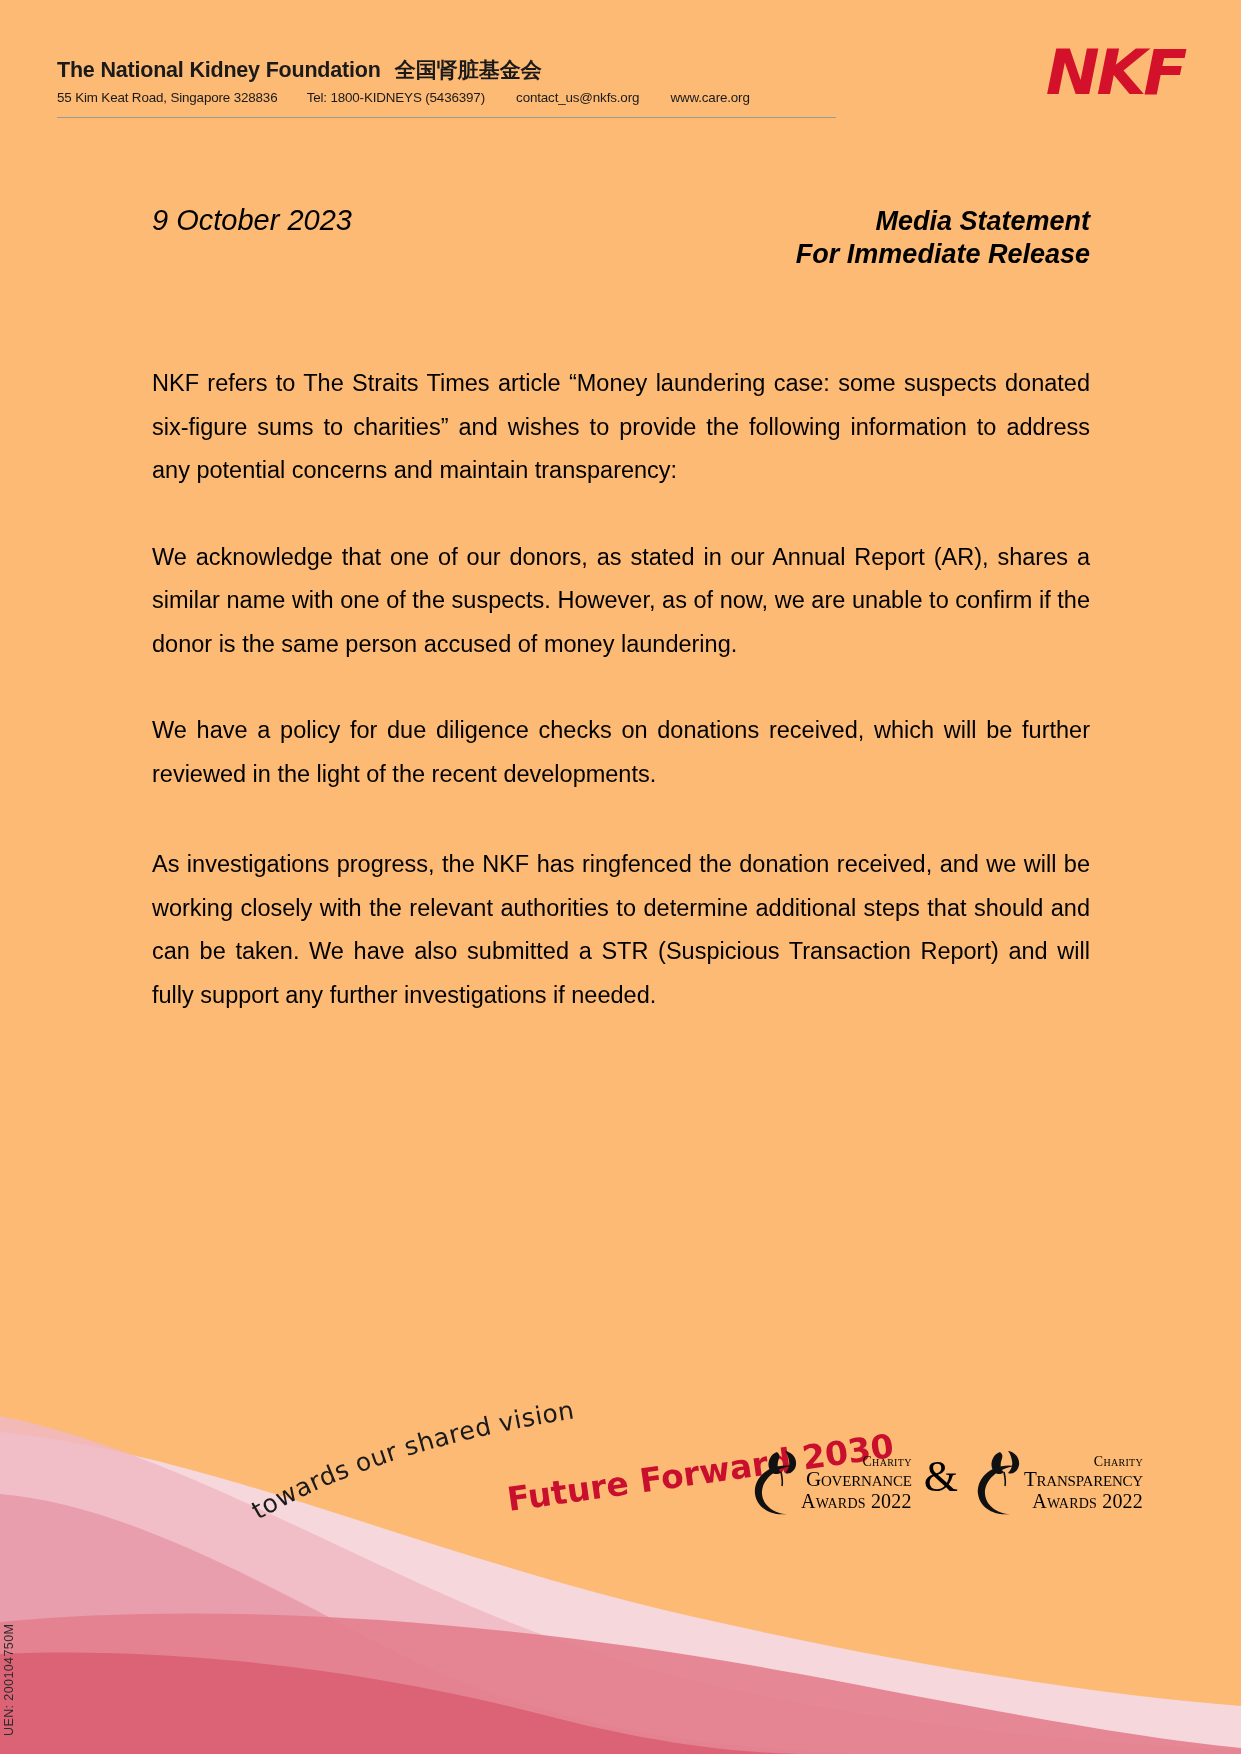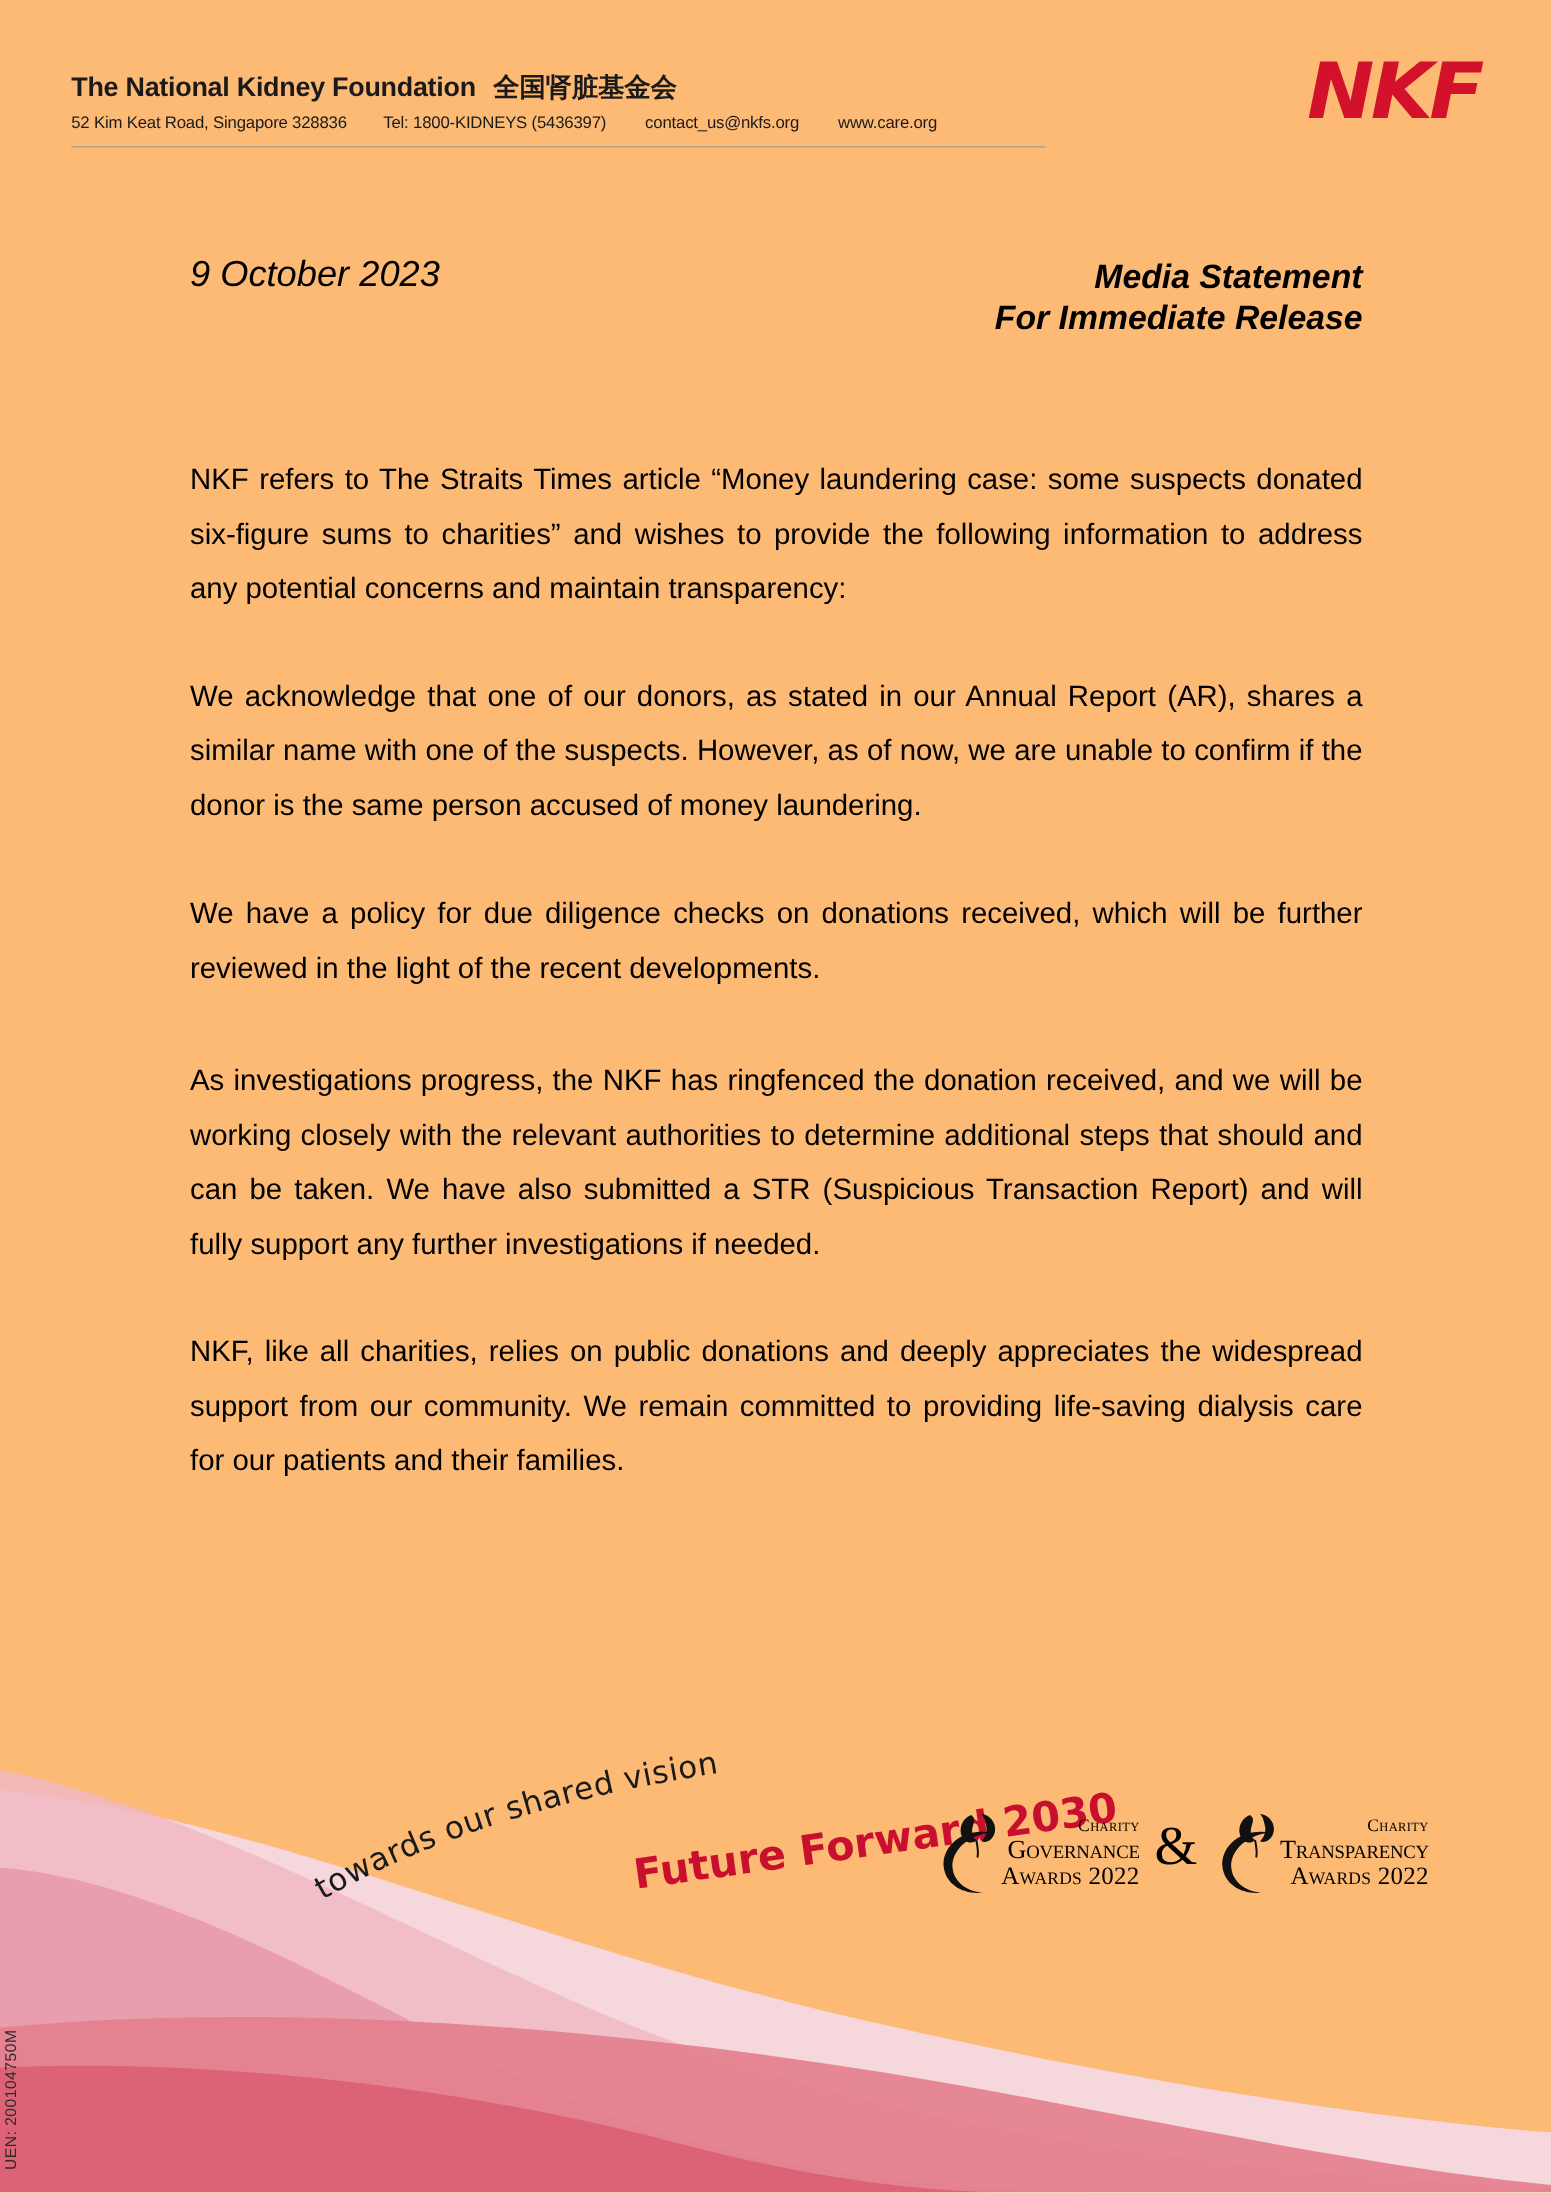--- a/index.html
+++ b/index.html
@@ -241,21 +241,21 @@
 <div class="page">
 
   <div class="letterhead">
 
     <div class="lh-text">
       <div class="lh-org-line">
         <span class="lh-org-en">The National Kidney Foundation</span>
         <span class="lh-org-zh">全国肾脏基金会</span>
       </div>
       <div class="lh-contact">
-        <span class="seg">52 Kim Keat Road, Singapore 328836</span>
+        <span class="seg">55 Kim Keat Road, Singapore 328836</span>
         <span class="lh-gap-1"></span>
         <span class="seg">Tel: 1800-KIDNEYS (5436397)</span>
         <span class="lh-gap-2"></span>
         <span class="seg">contact_us@nkfs.org</span>
         <span class="lh-gap-3"></span>
         <span class="seg">www.care.org</span>
       </div>
     </div>
 
     <div class="lh-rule"></div>
@@ -271,21 +271,20 @@
         <div>Media Statement</div>
         <div>For Immediate Release</div>
       </div>
     </div>
 
     <div class="content">
       <p class="para">NKF refers to The Straits Times article “Money laundering case: some suspects donated six-figure sums to charities” and wishes to provide the following information to address any potential concerns and maintain transparency:</p>
       <p class="para">We acknowledge that one of our donors, as stated in our Annual Report (AR), shares a similar name with one of the suspects. However, as of now, we are unable to confirm if the donor is the same person accused of money laundering.</p>
       <p class="para last-gap">We have a policy for due diligence checks on donations received, which will be further reviewed in the light of the recent developments.</p>
       <p class="para">As investigations progress, the NKF has ringfenced the donation received, and we will be working closely with the relevant authorities to determine additional steps that should and can be taken.  We have also submitted a STR (Suspicious Transaction Report) and will fully support any further investigations if needed.</p>
-      <p class="para">NKF, like all charities, relies on public donations and deeply appreciates the widespread support from our community. We remain committed to providing life-saving dialysis care for our patients and their families.</p>
 
     </div>
   </div>
 
   <div class="footer">
     <svg width="1241" height="400" viewBox="0 0 1241 400" xmlns="http://www.w3.org/2000/svg">
 
       <path d="M0,78 C210,100 420,200 690,262 C900,310 1090,340 1241,352 L1241,400 L0,400 Z" fill="#f6d7dc"></path>
 
       <path d="M0,62 C150,92 300,178 470,252 C660,334 900,380 1241,396 L1241,400 L0,400 Z" fill="#f0b9c3" opacity="0.85"></path>

